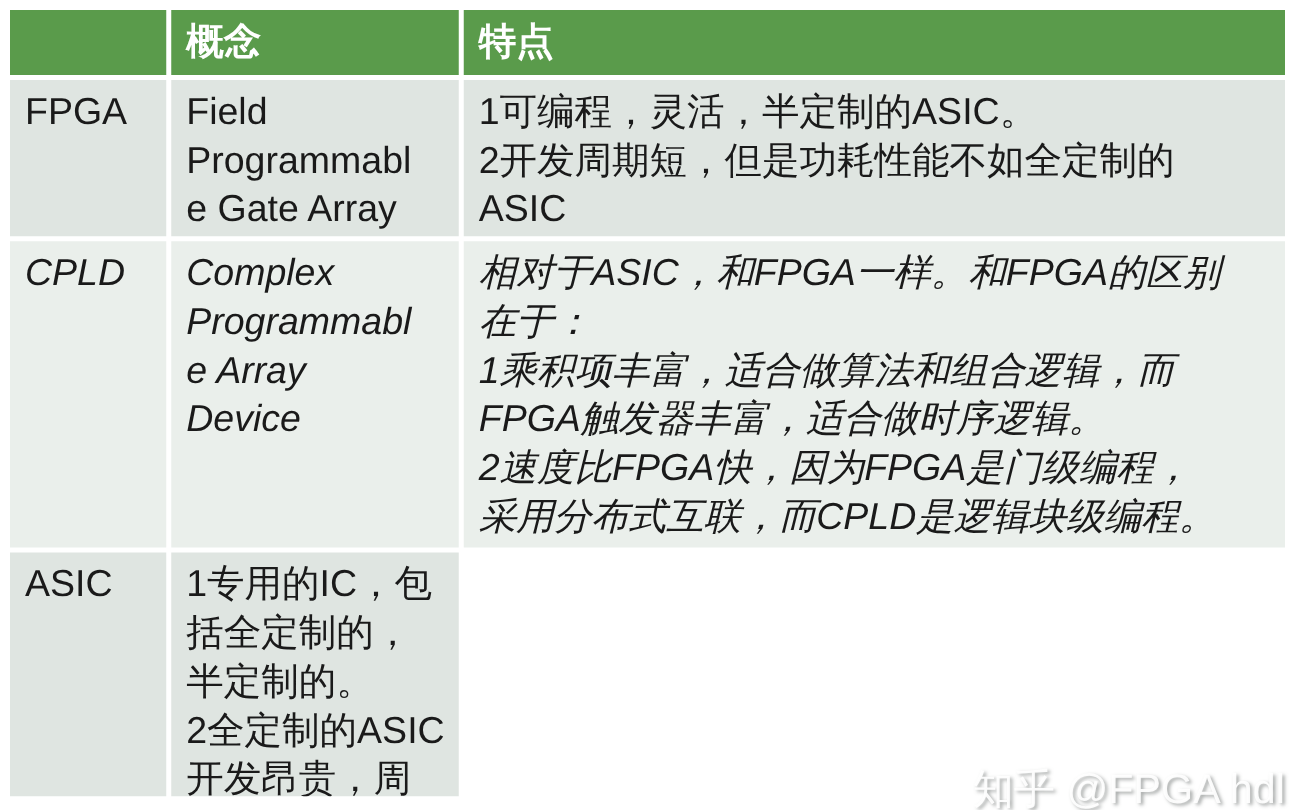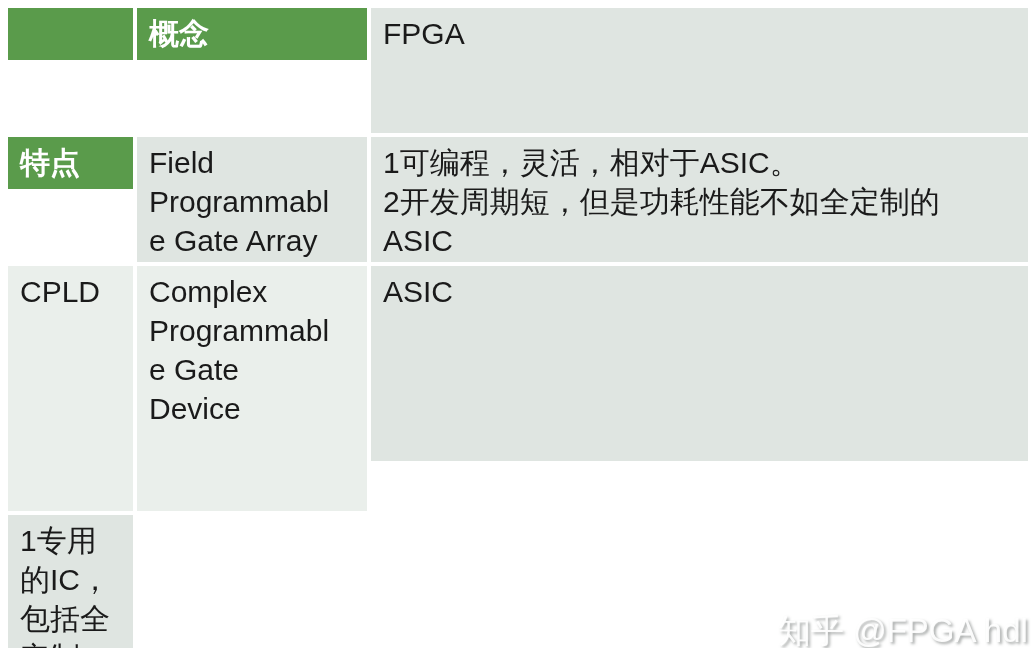--- a/index.html
+++ b/index.html
@@ -25,55 +25,61 @@
   }
   .hdr {
     background:#5a9b4b;
     color:#ffffff;
     font-weight:700;
     height:52px;
     padding-top:8px;
     line-height:36px;
   }
   .band-dark  { background:#dfe5e1; }
-  .band-light { background:#eaefeb; }
+  .band-light { background:#eaefeb;font-style:italic; }
   .h-r1 { height:125px; }
   .h-r2 { height:245px; }
   .h-r3 { height:195px; }
   .watermark {
     position:absolute; left:778px; top:613px;
     font-size:33px; line-height:36px;
     color:rgba(255,255,255,0.92);
     text-shadow:2px 2px 3px rgba(90,95,92,0.55);
     white-space:nowrap;
     pointer-events:none;
   }
 </style>
 </head>
 <body>
 
 <div class="tbl">
 
   <div class="cell hdr"></div>
   <div class="cell hdr">概念</div>
+  <div class="cell hdr">特点</div>
+
   <div class="cell band-dark h-r1">FPGA</div>
-
-  <div class="cell hdr">特点</div>
   <div class="cell band-dark h-r1">Field
 Programmabl
 e Gate Array</div>
-  <div class="cell band-dark h-r1">1可编程，灵活，相对于ASIC。
+  <div class="cell band-dark h-r1">1可编程，灵活，半定制的ASIC。
 2开发周期短，但是功耗性能不如全定制的
 ASIC</div>
 
   <div class="cell band-light h-r2">CPLD</div>
   <div class="cell band-light h-r2">Complex
 Programmabl
-e Gate
+e Array
 Device</div>
+  <div class="cell band-light h-r2">相对于ASIC，和FPGA一样。和FPGA的区别
+在于：
+1乘积项丰富，适合做算法和组合逻辑，而
+FPGA触发器丰富，适合做时序逻辑。
+2速度比FPGA快，因为FPGA是门级编程，
+采用分布式互联，而CPLD是逻辑块级编程。</div>
 
   <div class="cell band-dark h-r3">ASIC</div>
   <div class="cell band-dark h-r3">1专用的IC，包括全定制的，半定制的。
 2全定制的ASIC开发昂贵，周期长，但是功耗
 低，性能高。
 3半定制的ASIC，开发周期短，灵活，但是功
 耗性能不如全定制的。</div>
 </div>
 
 <div class="watermark">知乎 @FPGA hdl</div>

